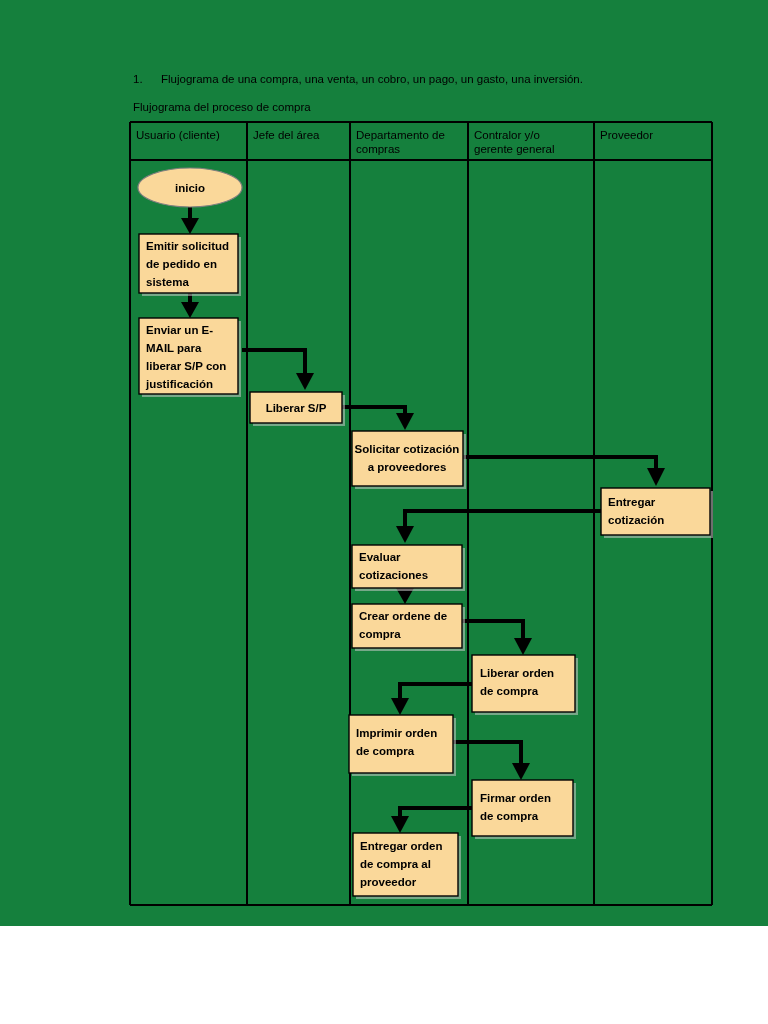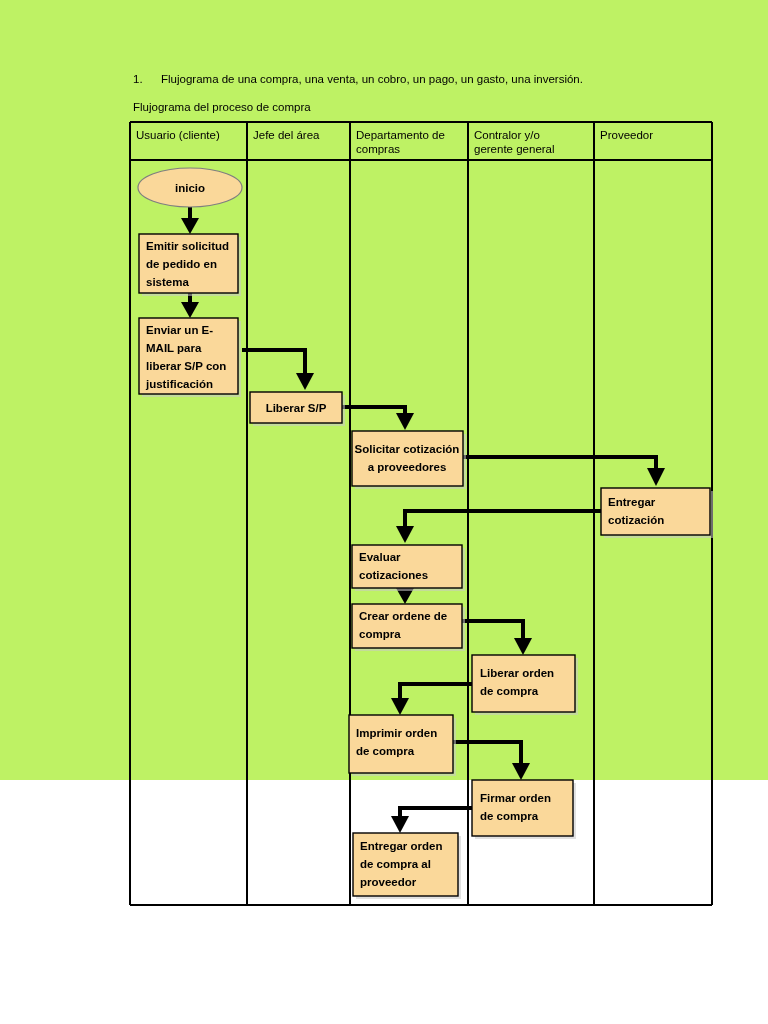--- a/index.html
+++ b/index.html
@@ -12,22 +12,22 @@
     height: 1024px;
     position: relative;
     font-family: "Liberation Sans", sans-serif;
     color: #000000;
     overflow: hidden;
   }
   #page {
     position: absolute;
     left: 0; top: 0;
     width: 768px;
-    height: 780px;
-    background: #bef264;
+    height: 926px;
+    background: #15803d;
   }
   .doc-line {
     position: absolute;
     font-family: "Liberation Sans", sans-serif;
     font-size: 11.5px;
     color: #000;
     white-space: nowrap;
     line-height: 1.2;
   }
   #heading-line {

